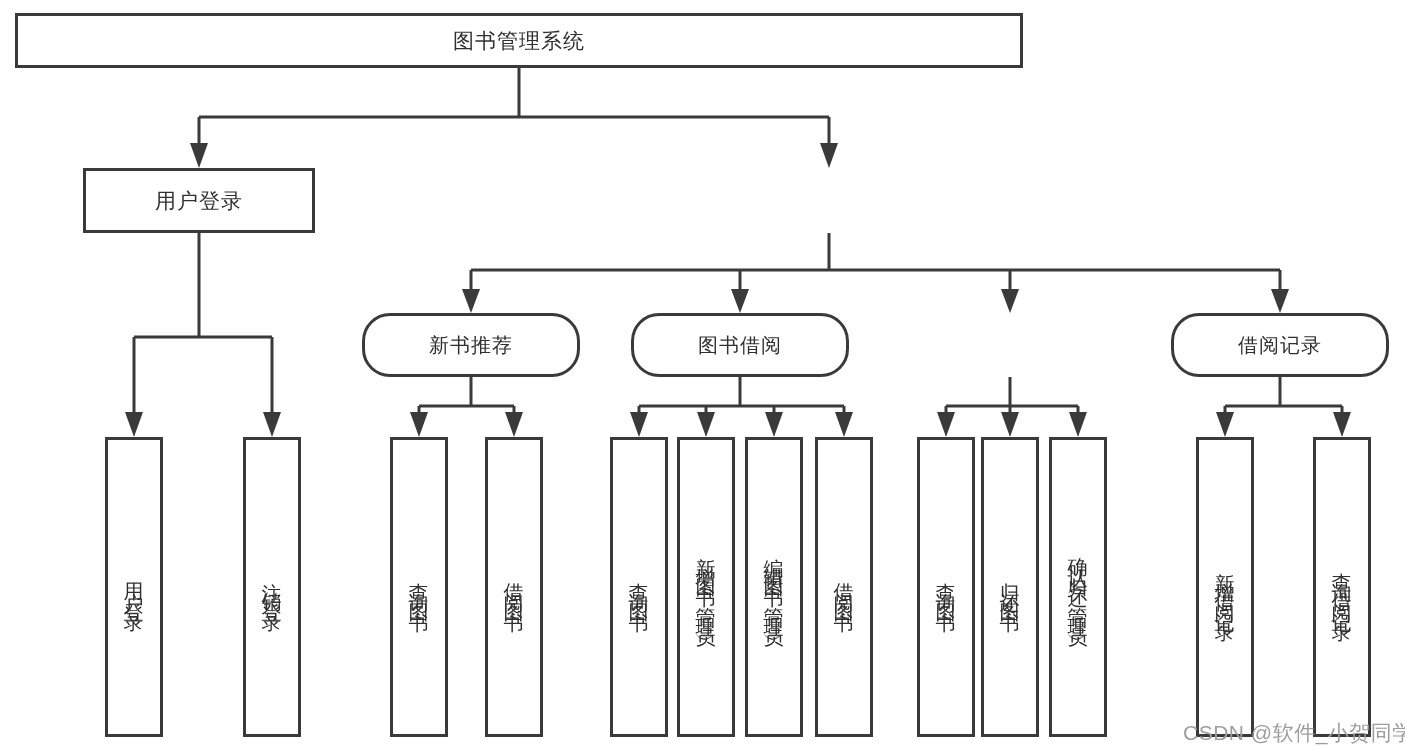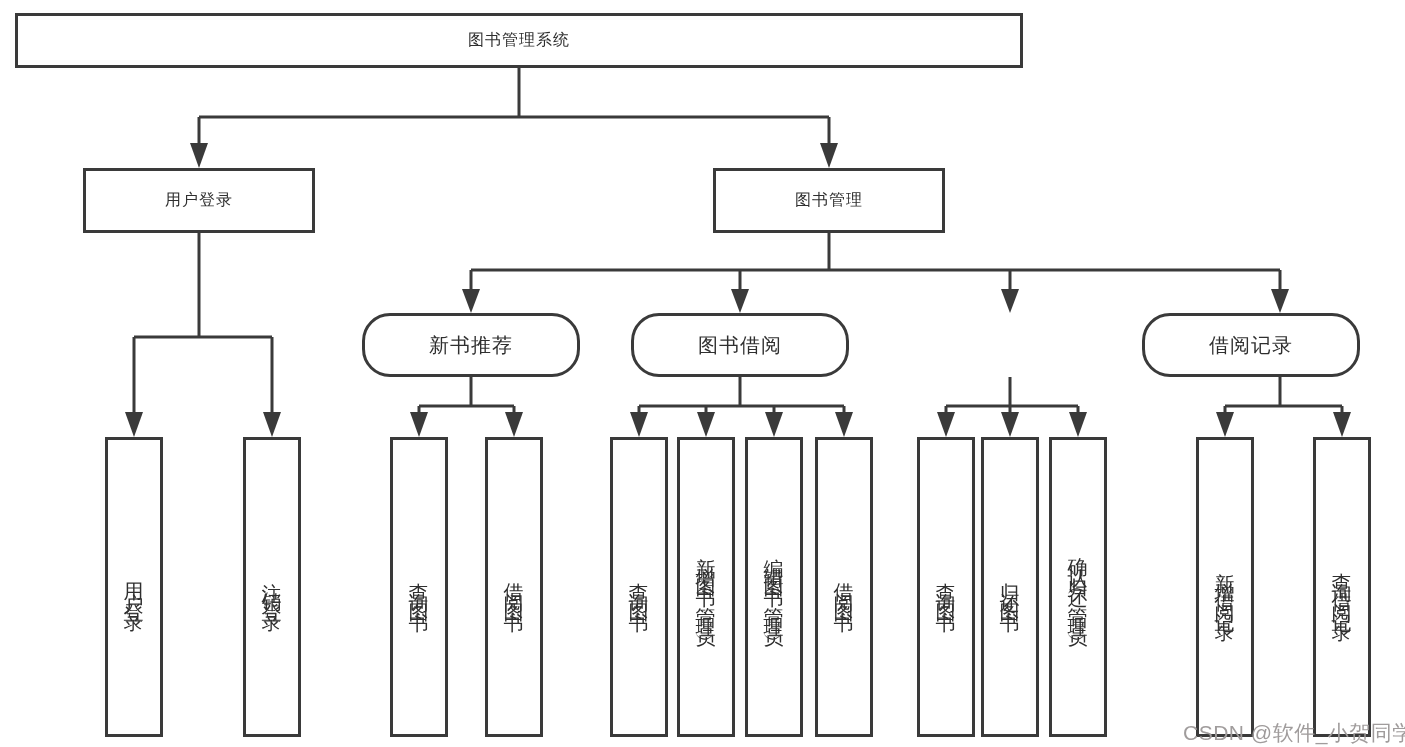--- a/index.html
+++ b/index.html
@@ -22,21 +22,21 @@
     height: 747px;
   }
   .node {
     position: absolute;
     box-sizing: border-box;
     border: 3px solid #3a3a3a;
     background: #ffffff;
     display: flex;
     align-items: center;
     justify-content: center;
-    font-size: 16px;
+    font-size: 21px;
     color: #2f2f2f;
     letter-spacing: 1px;
     white-space: nowrap;
   }
   .node.root   { left: 15px;  top: 13px;  width: 1008px; height: 55px; }
   .node.lvl2   { top: 168px; width: 232px; height: 65px; }
   .node.lvl3   { top: 313px; width: 218px; height: 64px; font-size: 20px; border-radius: 28px; }
   .leaf {
     position: absolute;
     box-sizing: border-box;
@@ -112,31 +112,28 @@
     </g>
   </svg>
 
   <div class="node root">
     <span>图书管理系统</span>
   </div>
 
   <div class="node lvl2" style="left:83px;">
     <span>用户登录</span>
   </div>
-  <div class="node lvl2" style="left:713px;">
-    <span>图书管理</span>
-  </div>
 
   <div class="node lvl3" style="left:362px;">
     <span>新书推荐</span>
   </div>
   <div class="node lvl3" style="left:631px;">
     <span>图书借阅</span>
   </div>
-  <div class="node lvl3" style="left:1142px;text-align:right;">
+  <div class="node lvl3" style="left:1171px;text-align:right;">
     <span>借阅记录</span>
   </div>
 
   <div class="leaf" style="left:105px;">
     <span>用户登录</span>
   </div>
   <div class="leaf" style="left:243px;">
     <span>注销登录</span>
   </div>
   <div class="leaf" style="left:390px;">

